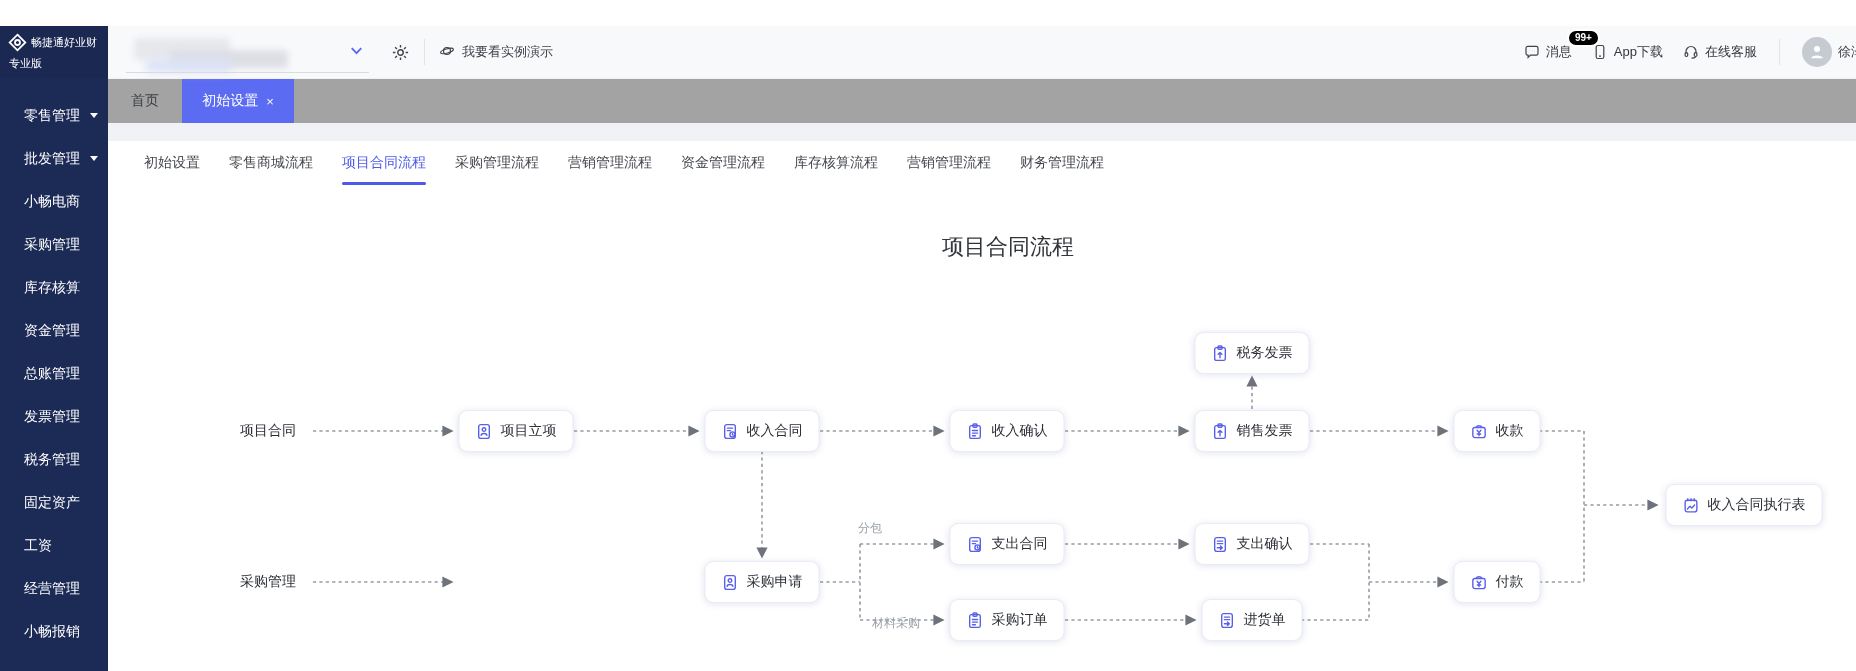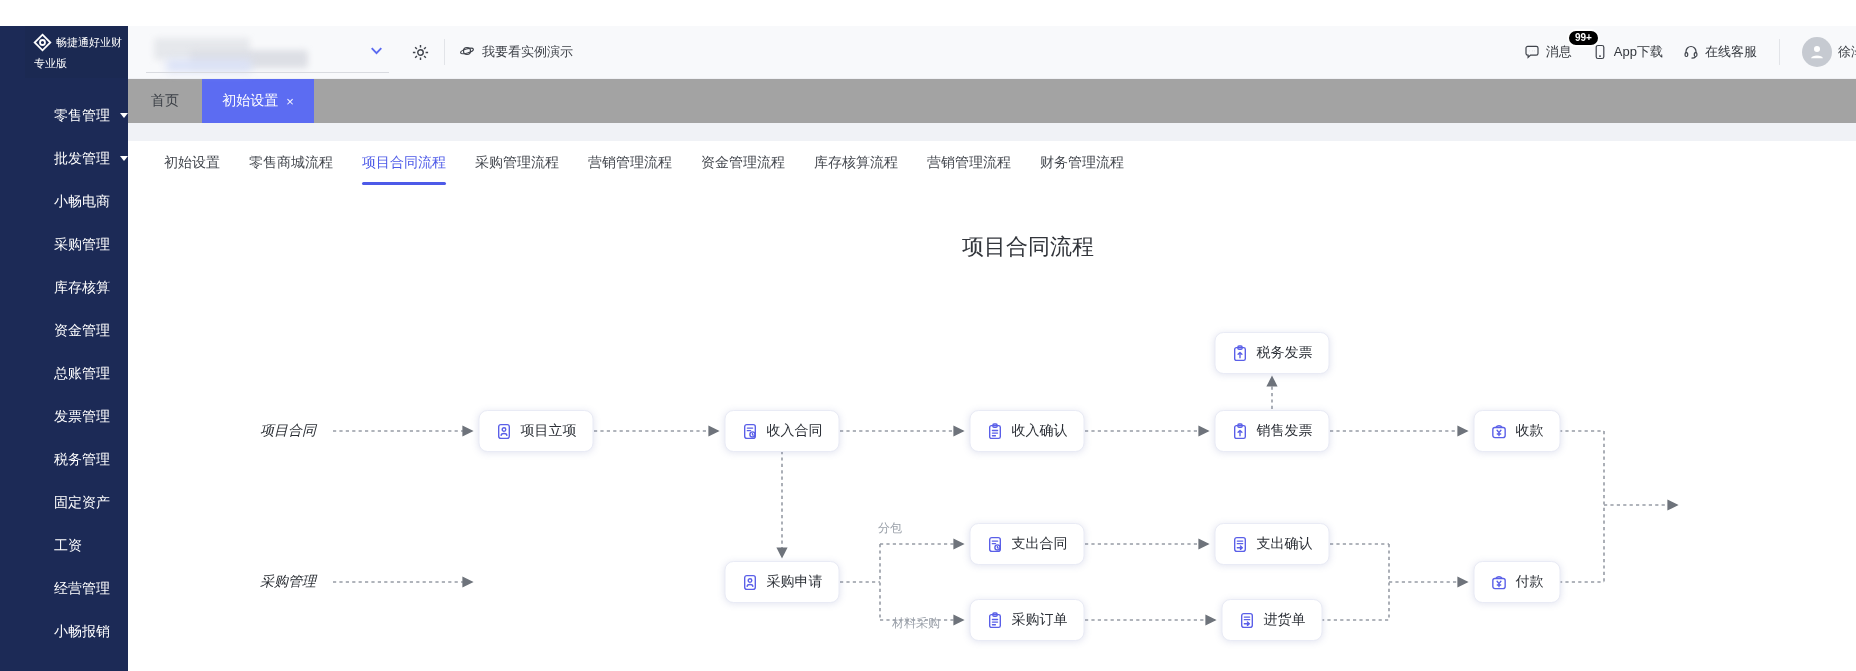--- a/index.html
+++ b/index.html
@@ -2,28 +2,28 @@
 <html><head>
 <meta charset="utf-8">
 <style>
   html,body{margin:0;padding:0;}
   .page{position:relative;width:1856px;height:671px;background:#fff;overflow:hidden;
         font-family:"Liberation Sans","DejaVu Sans",sans-serif;color:#333;}
   .top-strip{height:26px;background:#fff;}
   .app{display:flex;height:645px;}
 
   
-  .sidebar{width:128px;background:#1c2a56;flex-shrink:0;display:flex;flex-direction:column;align-items:flex-end;}
+  .sidebar{width:108px;background:#1c2a56;flex-shrink:0;display:flex;flex-direction:column;}
   .logo-block{height:52px;box-sizing:border-box;padding:7px 6px 0 8px;background:#1b2952;}
   .logo-row{display:flex;align-items:center;gap:4px;}
   .logo-ico{width:19px;height:19px;stroke:#fff;fill:none;stroke-width:1.5;flex-shrink:0;}
   .brand-name{font-size:11px;color:#fff;white-space:nowrap;}
   .edition{font-size:11px;color:#fff;margin-top:4px;padding-left:1px;}
   .menu{padding-top:16px;}
-  .menu-item{height:43px;display:flex;align-items:center;padding-left:17px;font-size:14px;
+  .menu-item{height:43px;display:flex;align-items:center;padding-left:24px;font-size:14px;
              font-weight:500;color:#fff;cursor:pointer;white-space:nowrap;}
   .caret{width:0;height:0;border-left:4px solid transparent;border-right:4px solid transparent;
          border-top:5px solid #fff;margin-left:10px;}
 
   
   .main{flex:1;display:flex;flex-direction:column;min-width:0;}
   .topbar{height:52px;background:#f8f9fb;border-bottom:1px solid #f0f1f4;display:flex;
           align-items:center;position:relative;flex-shrink:0;}
   .company{position:relative;width:243px;height:52px;margin-left:18px;cursor:pointer;}
   .blob{position:absolute;border-radius:4px;}
@@ -65,21 +65,21 @@
   .nav-right .ic14{stroke:#565b63;width:15px;height:15px;}
   .nr-item{display:flex;align-items:center;gap:5px;cursor:pointer;white-space:nowrap;}
   .nr-sep{color:#d8dade;}
 
   
   .canvas{position:relative;flex:1;background:#fff;}
   .dtitle{position:absolute;left:900px;top:62px;transform:translate(-50%,-50%);font-size:22px;
           font-weight:500;color:#32353b;margin:0;white-space:nowrap;}
   .wires{position:absolute;left:0;top:0;}
   .lane-label{position:absolute;transform:translate(-50%,-50%);font-size:14px;font-weight:500;
-              color:#2a2e34;white-space:nowrap;font-style:italic;}
+              color:#2a2e34;white-space:nowrap;}
   .branch-label{position:absolute;transform:translate(-50%,-50%);font-size:12px;color:#9aa0a9;white-space:nowrap;}
   .fnode{position:absolute;transform:translate(-50%,-50%);display:flex;align-items:center;gap:8px;
          padding:1px 16px;height:38px;background:#fff;border:1px solid #e9ebf5;border-radius:9px;
          box-shadow:0 1px 7px rgba(96,108,172,.18);font-size:14px;color:#2b2f36;white-space:nowrap;cursor:pointer;}
   .nicon{width:17px;height:17px;stroke:#5a5fe8;fill:none;stroke-width:1.3;stroke-linecap:round;
          stroke-linejoin:round;flex-shrink:0;}
 </style>
 </head>
 <body>
 
@@ -423,18 +423,24 @@
                 <use href="#i-doca"></use>
               </svg>
             <span>进货单</span>
           </div>
           <div class="fnode" style="left:1389px;top:397px">
             <svg class="nicon">
                 <use href="#i-money"></use>
               </svg>
             <span>付款</span>
           </div>
+          <div class="fnode" style="left:1636px;top:320px">
+            <svg class="nicon">
+                <use href="#i-cal"></use>
+              </svg>
+            <span>收入合同执行表</span>
+          </div>
 
         </div>
       </div>
     </div>
   </div>
 </div>
 
 </body></html>

